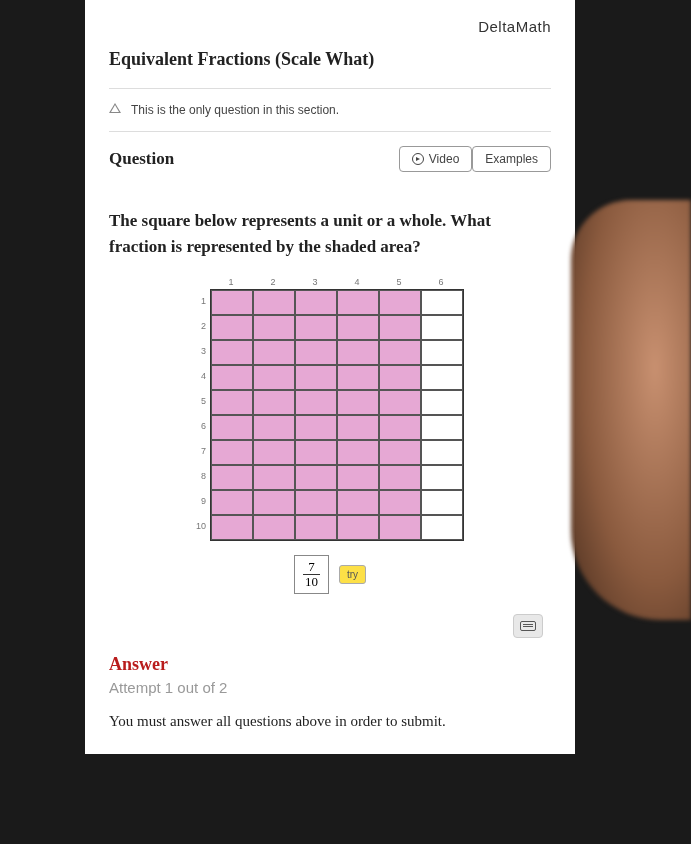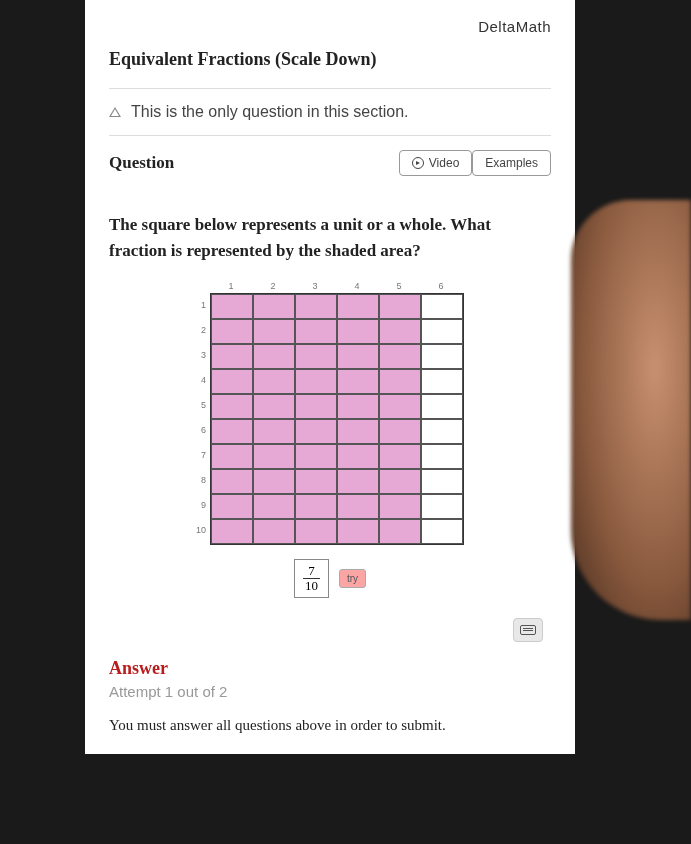--- a/index.html
+++ b/index.html
@@ -31,25 +31,25 @@
     .page-title {
       font-family: Georgia, serif;
       font-size: 18px;
       font-weight: bold;
       color: #222;
       margin: 14px 0 18px 0;
     }
     .divider { border: none; border-top: 1px solid #ddd; margin: 0; }
     .info-line {
       display: flex;
-      align-items: center;
+      align-items: flex-start;
       gap: 10px;
       padding: 14px 0;
       font-family: Arial, sans-serif;
-      font-size: 16px;
+      font-size: 12px;
       color: #444;
     }
     .triangle-icon {
       width: 0; height: 0;
       border-left: 6px solid transparent;
       border-right: 6px solid transparent;
       border-bottom: 10px solid #888;
       position: relative;
     }
     .triangle-icon::after {
@@ -169,21 +169,21 @@
     }
     .frac-num { font-size: 13px; border-bottom: 1px solid #333; padding: 0 4px; }
     .frac-den { font-size: 13px; padding: 0 2px; }
     .try-button {
       border: 1px solid #aaa;
       border-radius: 3px;
       padding: 3px 7px;
       font-family: Arial, sans-serif;
       font-size: 10px;
       color: #555;
-      background: #fca5a5;
+      background: #fde047;
       cursor: pointer;
     }
     .keyboard-row {
       display: flex;
       justify-content: flex-end;
       padding: 6px 8px;
     }
     .keyboard-btn {
       width: 30px; height: 24px;
       background: #e8e8e8;
@@ -237,21 +237,21 @@
       filter: blur(2px);
     }
   </style>
 </head>
 <body>
 
 <div class="device-frame">
 
   <div class="brand-header">DeltaMath</div>
 
-  <h1 class="page-title">Equivalent Fractions (Scale Down)</h1>
+  <h1 class="page-title">Equivalent Fractions (Scale What)</h1>
 
   <hr class="divider">
 
   <div class="info-line">
     <span class="triangle-icon"></span>
     <span>This is the only question in this section.</span>
   </div>
 
   <hr class="divider">
 

